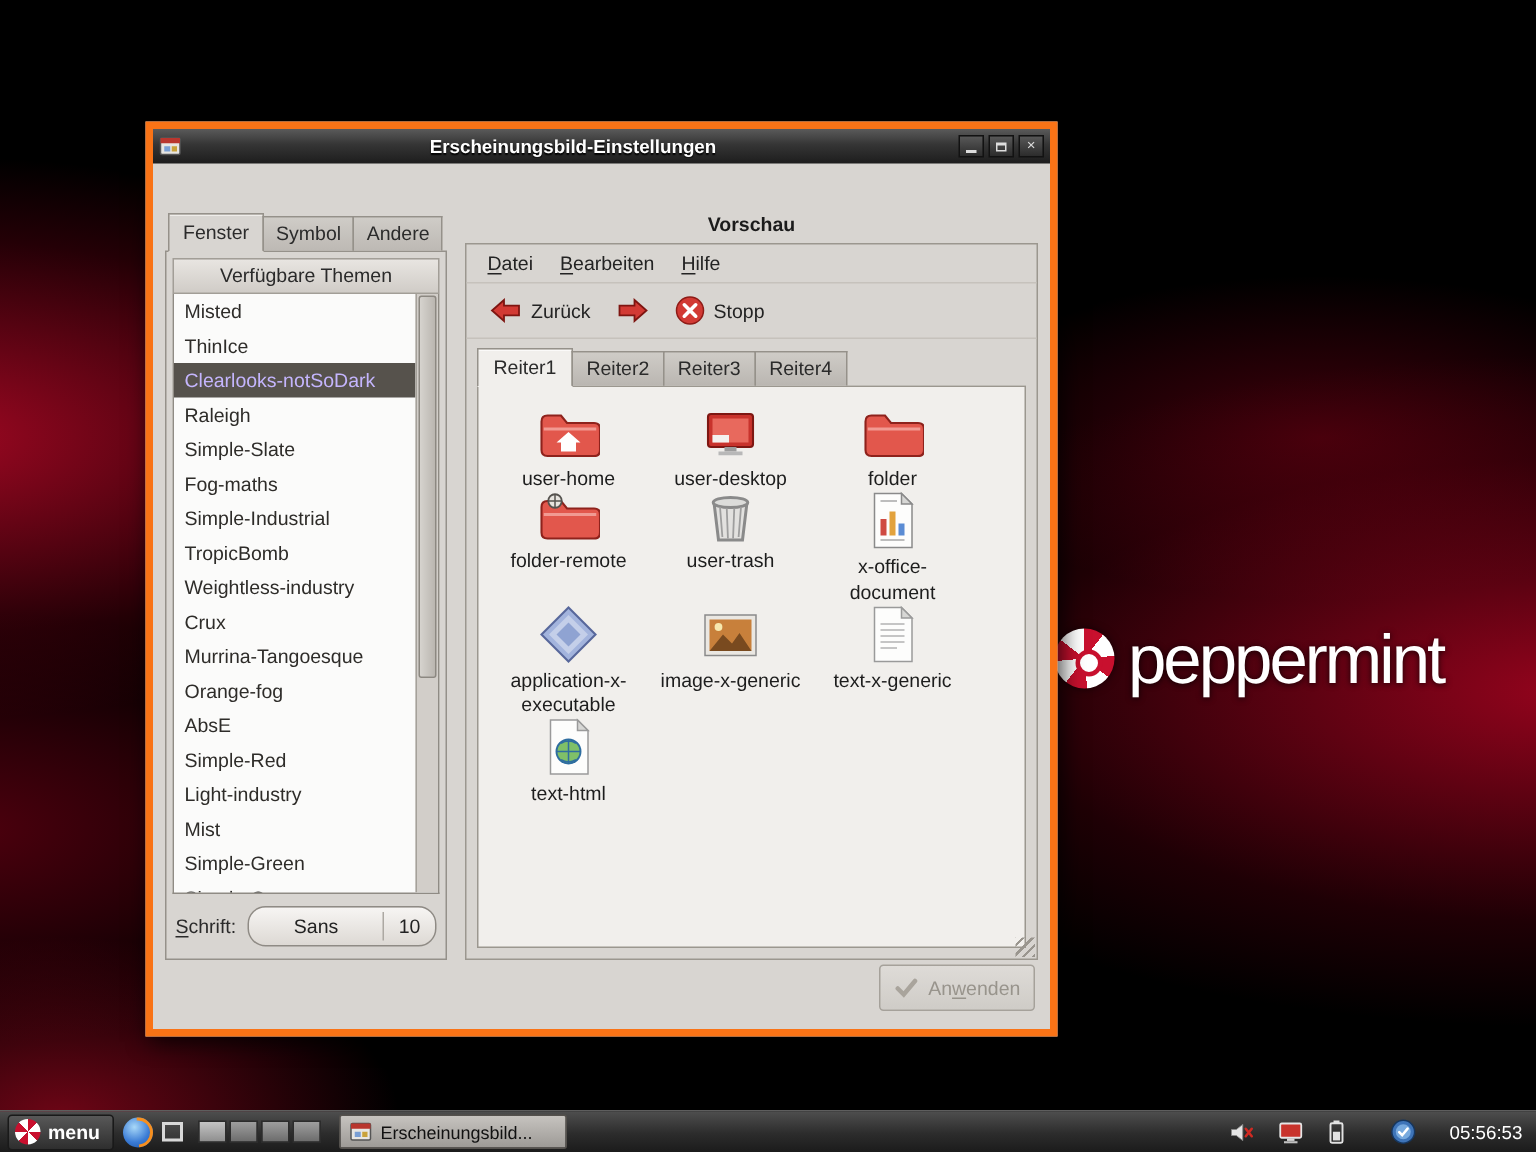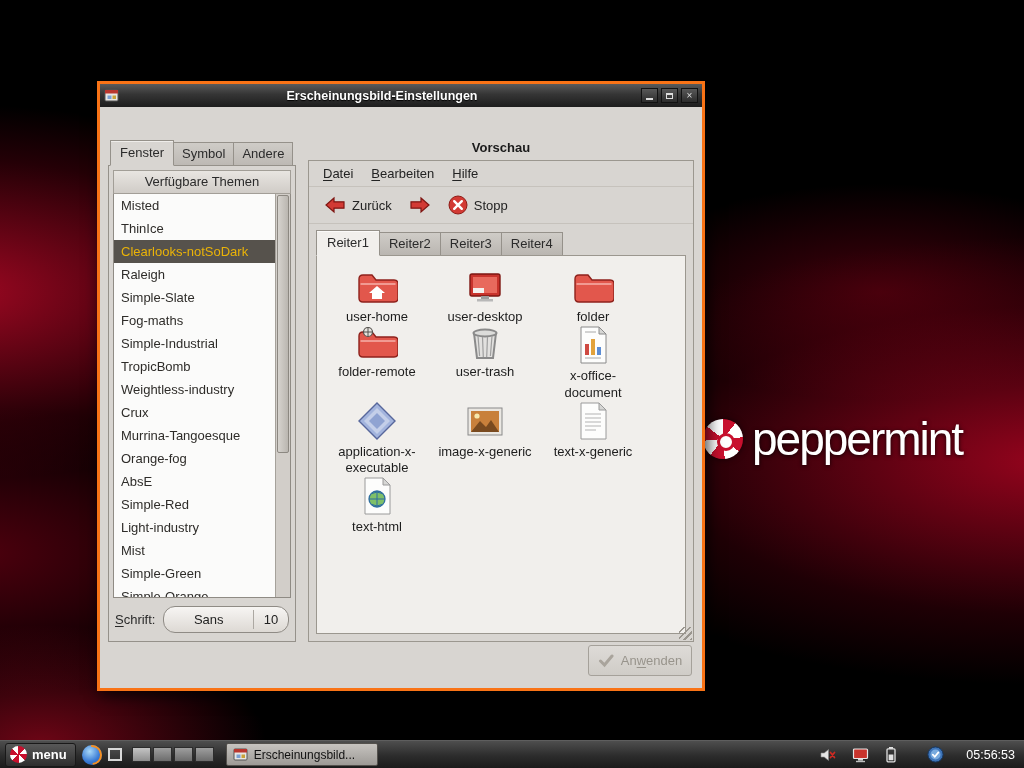--- a/index.html
+++ b/index.html
@@ -15,21 +15,21 @@
     radial-gradient(ellipse 380px 150px at 86% 38%, rgba(165,0,28,.40), transparent 72%),
     #000; }
   .logo { position:absolute; left:703px; top:412px; display:flex; align-items:center; gap:9px; }
   .candy { width:40px; height:40px; border-radius:50%;
     background: conic-gradient(#c8102e 0 38deg,#fff 38deg 85deg,#c8102e 85deg 128deg,#fff 128deg 175deg,#c8102e 175deg 218deg,#fff 218deg 265deg,#c8102e 265deg 308deg,#fff 308deg 360deg);
     box-shadow:0 0 6px rgba(0,0,0,.6); position:relative; }
   .candy::after { content:""; position:absolute; left:50%; top:50%; width:12px; height:12px; margin:-6px 0 0 -6px; border-radius:50%; background:#fff; border:3px solid #c8102e; }
   .logo-text { color:#fff; font-size:46px; font-weight:normal; letter-spacing:-2px; text-shadow:0 1px 4px rgba(0,0,0,.8); }
 
   
-  .window { position:absolute; left:97px; top:81px; width:608px; height:610px; background:#d8d5d1; border:3px solid #f97316; box-shadow:3px 4px 14px rgba(0,0,0,.75); display:flex; flex-direction:column; }
+  .window { position:absolute; left:97px; top:81px; width:608px; height:610px; background:#d8d5d1; border:5px solid #f97316; box-shadow:3px 4px 14px rgba(0,0,0,.75); display:flex; flex-direction:column; }
   .titlebar { height:23px; background:linear-gradient(#5a5a5a,#353535 45%,#1d1d1d); display:flex; align-items:center; padding:0 4px; flex:0 0 auto; }
   .win-icon { width:15px; height:15px; margin-right:4px; flex:0 0 auto; }
   .title { flex:1; text-align:center; color:#fff; font-weight:bold; font-size:12.5px; text-shadow:0 1px 1px #000; white-space:nowrap; overflow:hidden; }
   .winbtns { display:flex; gap:3px; }
   .winbtn { width:17px; height:15px; background:linear-gradient(#585858,#2c2c2c); border:1px solid #121212; display:flex; align-items:center; justify-content:center; color:#ddd; font-size:10px; line-height:1; cursor:default; }
   .glyph-min { width:7px; height:2px; background:#ddd; margin-top:7px; }
   .glyph-max { width:7px; height:6px; border:1px solid #ddd; border-top-width:2px; }
 
   .window-content { flex:1; display:flex; flex-direction:column; padding:5px 8px 0; min-height:0;margin-top:28px; }
   .main-area { flex:1; display:flex; min-height:0; }
@@ -37,21 +37,21 @@
   
   .notebook { width:188px; display:flex; flex-direction:column; min-height:0; }
   .nb-tabs { display:flex; align-items:flex-end; height:25px; padding-left:2px; position:relative; z-index:2; }
   .nb-tab { font-size:13px; color:#2b2b2b; padding:3px 8px 4px; background:linear-gradient(#cfccc7,#bdb9b4); border:1px solid #95918a; border-bottom:none; margin-right:-1px; cursor:default; }
   .nb-tab.active { background:#d8d5d1; border:1px solid #95918a; border-bottom:1px solid #d8d5d1; margin-bottom:-1px; padding:4px 9px 5px; box-shadow:inset 0 1px 0 #efedea; }
   .nb-page { flex:1; border:1px solid #95918a; background:#d8d5d1; display:flex; flex-direction:column; padding:4px; min-height:0; }
   .themes-header { height:24px; line-height:22px; text-align:center; font-size:13px; color:#2a2a2a; background:linear-gradient(#e8e5e1,#d0ccc7); border:1px solid #a29e97; flex:0 0 auto; }
   .themes-list { flex:1; border:1px solid #8f8b84; border-top:none; background:#fbfbfa; position:relative; overflow:hidden; min-height:0; }
   .theme-rows { position:absolute; inset:0 15px 0 0; }
   .theme-row { height:23px; line-height:23px; font-size:13px; color:#2e2c29; padding-left:7px; white-space:nowrap; cursor:default; }
-  .theme-row.selected { background:#56524c; color:#eab308; }
+  .theme-row.selected { background:#56524c; color:#c4b5fd; }
   .vscrollbar { position:absolute; top:0; right:0; bottom:0; width:15px; background:#d2cec9; border-left:1px solid #a5a19a; }
   .vthumb { position:absolute; top:1px; left:1px; right:1px; height:64%; background:linear-gradient(90deg,#d6d3ce,#bab6b0); border:1px solid #8c8881; border-radius:2px; }
   .font-row { flex:0 0 auto; display:flex; align-items:center; gap:8px; padding:8px 2px 4px; }
   .font-label { font-size:13px; color:#2a2a2a; }
   .mn { text-decoration:underline; text-underline-offset:2px; }
   .font-button { flex:1; height:27px; display:flex; align-items:stretch; background:linear-gradient(#f7f5f3,#ddd9d4); border:1px solid #8f8b85; border-radius:12px; overflow:hidden; cursor:default; }
   .font-name { flex:1; display:flex; align-items:center; justify-content:center; font-size:13px; color:#222; }
   .font-sep { width:1px; background:#aca8a2; margin:3px 0; }
   .font-size { width:34px; display:flex; align-items:center; justify-content:center; font-size:13px; color:#222; }
 

